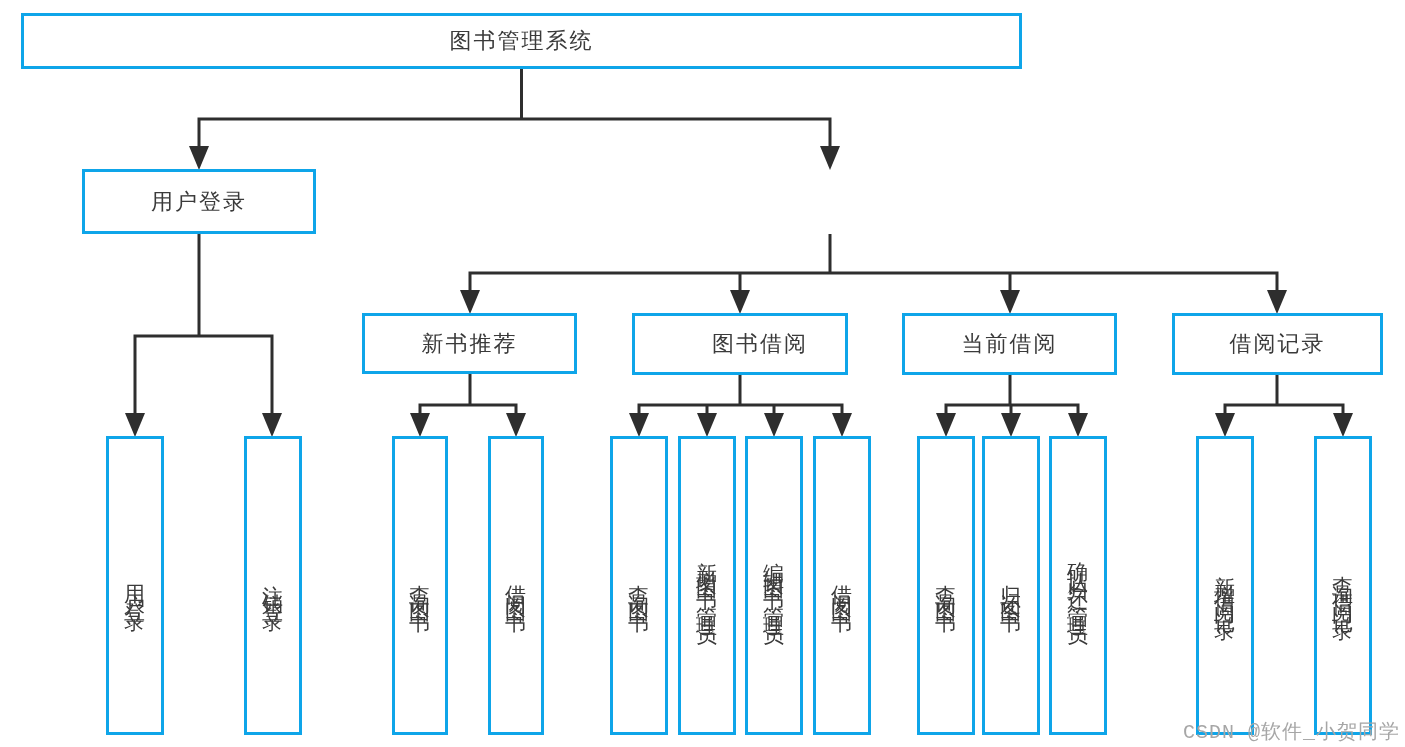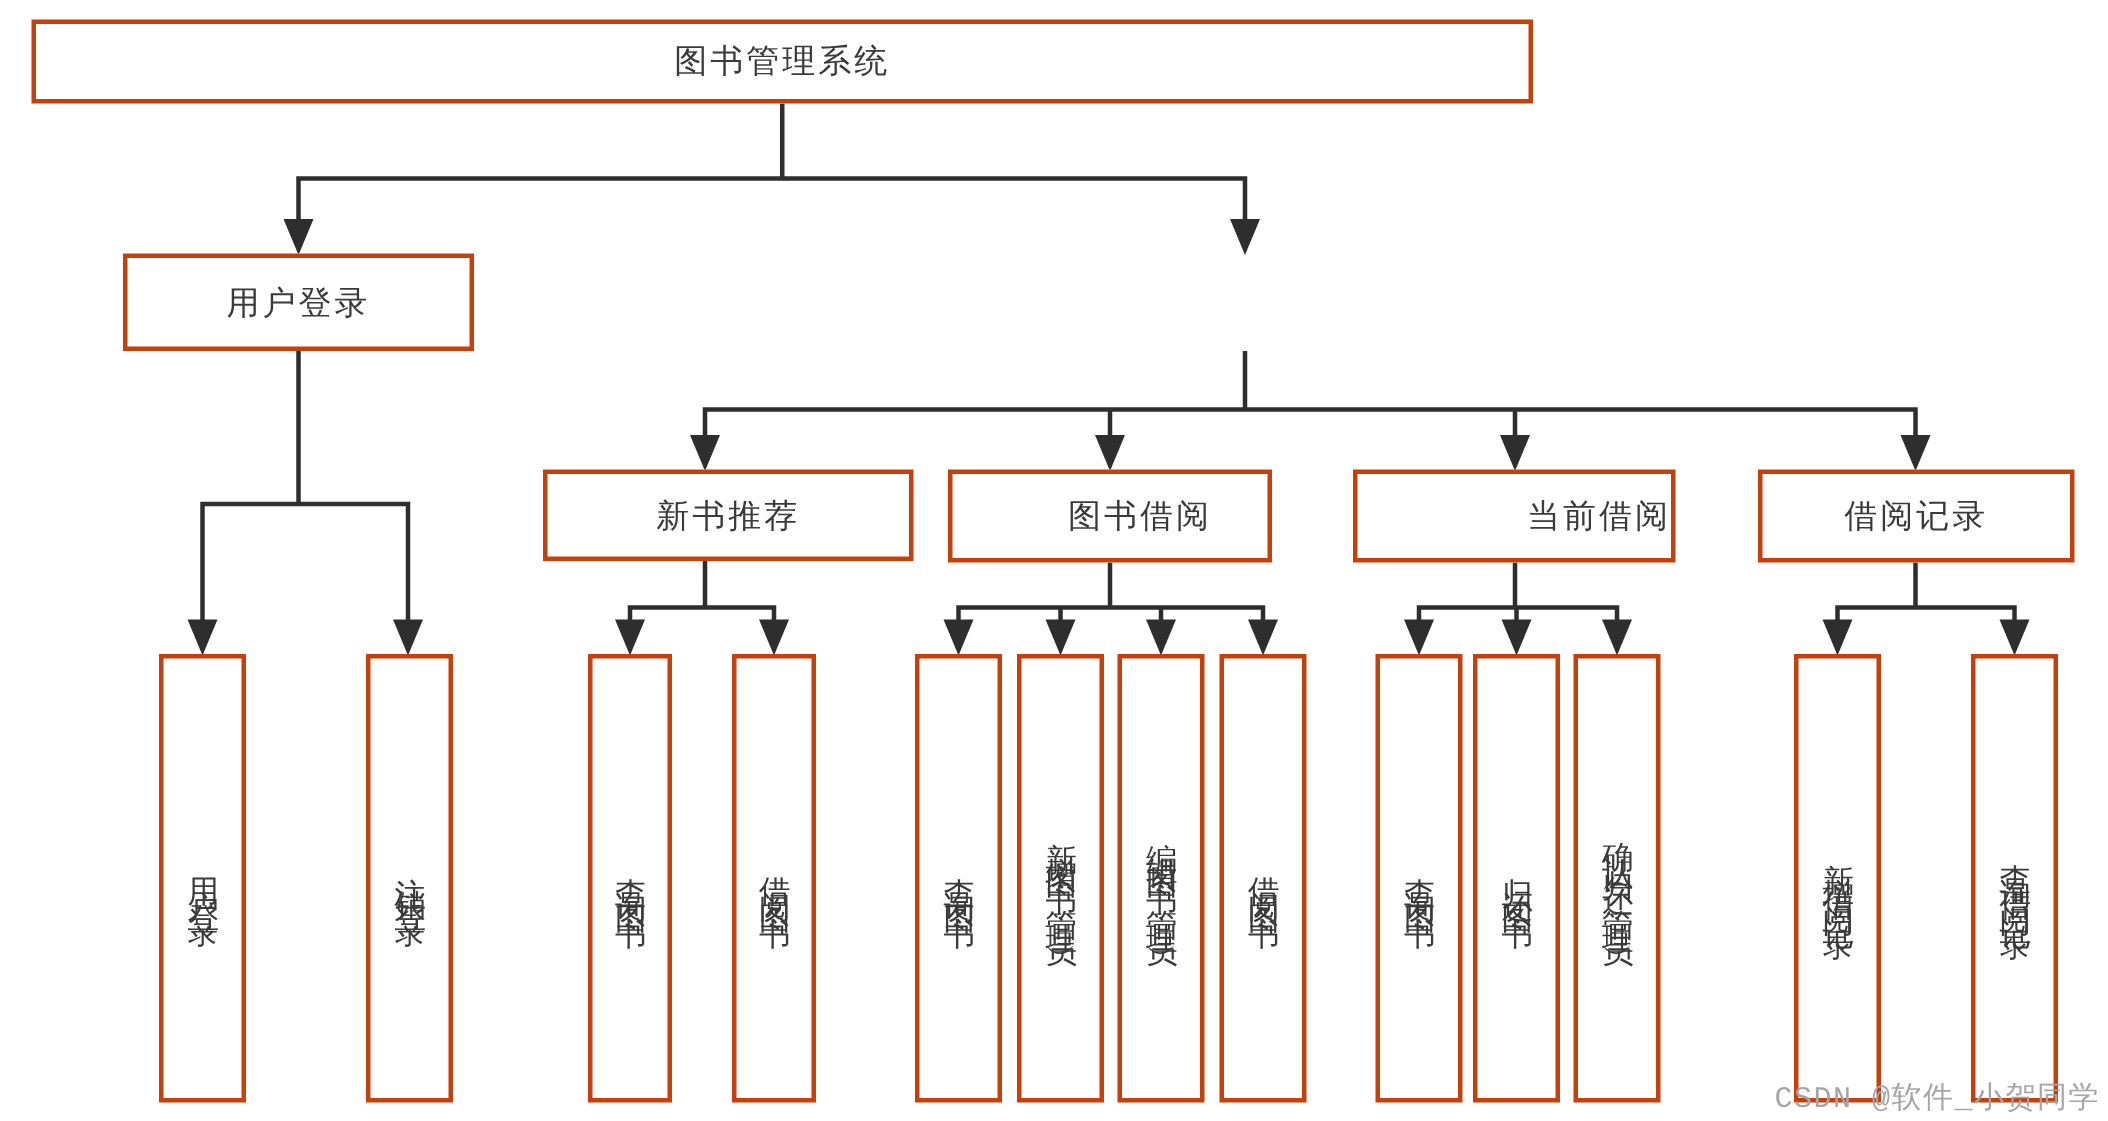--- a/index.html
+++ b/index.html
@@ -14,21 +14,21 @@
   svg.connectors {
     position: absolute;
     left: 0; top: 0;
     width: 1405px; height: 747px;
     z-index: 1;
   }
   .box {
     position: absolute;
     box-sizing: border-box;
     background: #ffffff;
-    border: 3px solid #c2410c;
+    border: 3px solid #0ea5e9;
     display: flex;
     align-items: center;
     justify-content: center;
     color: #3a3a3a;
     z-index: 2;
   }
   .box.h { font-size: 22px; letter-spacing: 2px; white-space: nowrap; }
   .box.v span.vtext {
     writing-mode: vertical-rl;
     font-size: 21px;
@@ -93,27 +93,27 @@
   </svg>
 
   <div class="box h" style="left:21px; top:13px; width:1001px; height:56px;">
     <span>图书管理系统</span>
   </div>
 
   <div class="box h" style="left:82px; top:169px; width:234px; height:65px;">
     <span>用户登录</span>
   </div>
 
-  <div class="box h" style="left:362px; top:313px; width:247px; height:61px;">
+  <div class="box h" style="left:362px; top:313px; width:215px; height:61px;">
     <span>新书推荐</span>
   </div>
   <div class="box h" style="left:632px; top:313px; width:216px; height:62px;padding-left:40px;">
     <span>图书借阅</span>
   </div>
-  <div class="box h" style="left:902px; top:313px; width:215px; height:62px;justify-content:flex-end;">
+  <div class="box h" style="left:902px; top:313px; width:215px; height:62px;">
     <span>当前借阅</span>
   </div>
   <div class="box h" style="left:1172px; top:313px; width:211px; height:62px;">
     <span>借阅记录</span>
   </div>
 
   <div class="box v" style="left:106px; top:436px; width:58px; height:299px;">
     <span class="vtext">用户登录</span>
   </div>
   <div class="box v" style="left:244px; top:436px; width:58px; height:299px;">

